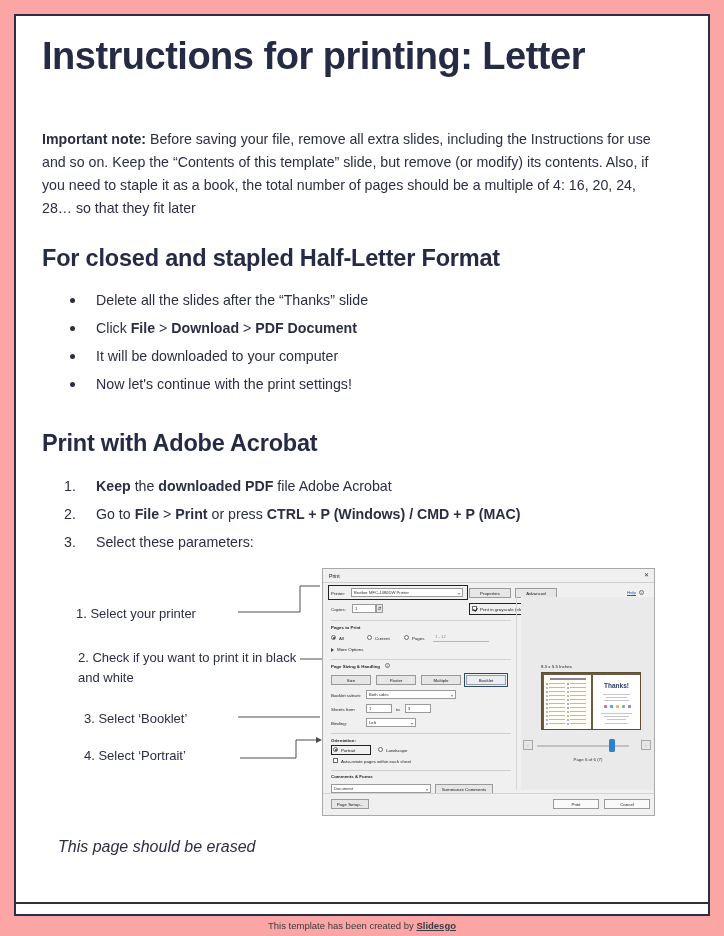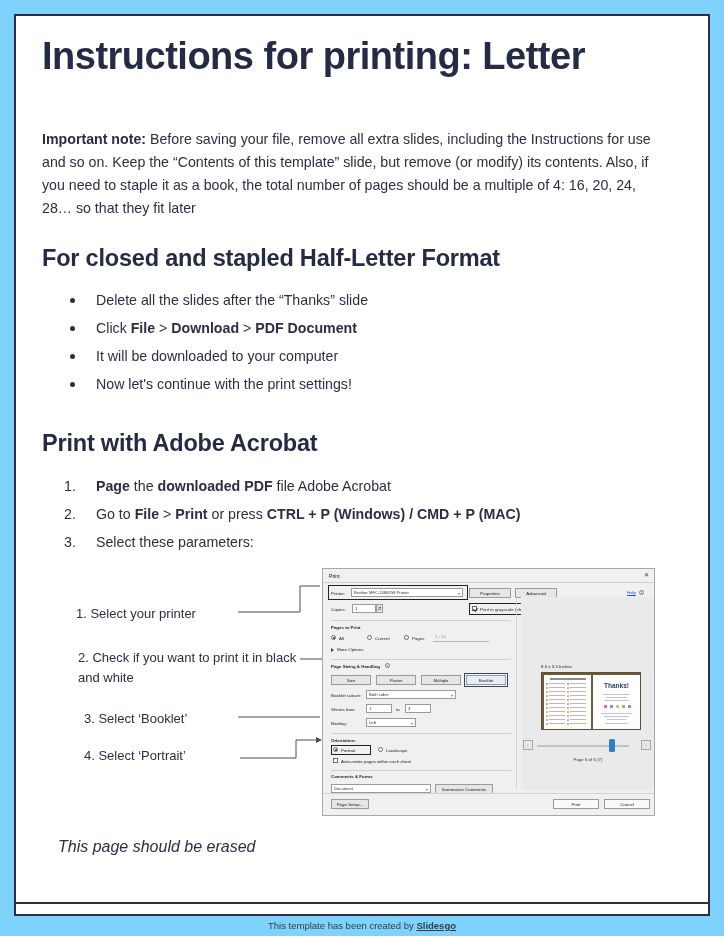--- a/index.html
+++ b/index.html
@@ -6,21 +6,21 @@
   * { box-sizing: border-box; margin: 0; padding: 0; }
   html, body {
     width: 724px; height: 936px;
     background: #ffffff;
     font-family: "Liberation Sans", sans-serif;
     overflow: hidden;
   }
   #page {
     position: relative;
     width: 724px; height: 936px;
-    background: #7dd3fc;
+    background: #fca5a5;
   }
   
   #frame {
     position: absolute;
     left: 14px; top: 14px;
     width: 696px; height: 902px;
     border: 2px solid #2b2e45;
     background: #ffffff;
   }
 
@@ -322,21 +322,21 @@
   <ul class="bullets">
     <li><span>Delete all the slides after the “Thanks” slide</span></li>
     <li><span>Click </span><span class="b">File</span><span> &gt; </span><span class="b">Download</span><span> &gt; </span><span class="b">PDF Document</span></li>
     <li><span>It will be downloaded to your computer</span></li>
     <li><span>Now let's continue with the print settings!</span></li>
   </ul>
 
   <div class="h2" id="h2-acrobat">Print with Adobe Acrobat</div>
 
   <ol class="steps">
-    <li><span class="b">Page</span><span> the </span><span class="b">downloaded PDF</span><span> file Adobe Acrobat</span></li>
+    <li><span class="b">Keep</span><span> the </span><span class="b">downloaded PDF</span><span> file Adobe Acrobat</span></li>
     <li><span>Go to </span><span class="b">File</span><span> &gt; </span><span class="b">Print</span><span> or press </span><span class="b">CTRL + P (Windows) / CMD + P (MAC)</span></li>
     <li><span>Select these parameters:</span></li>
   </ol>
 
   <div class="callout" id="callout-1">1. Select your printer</div>
   <div class="callout" id="callout-2">2. Check if you want to print it in black and white</div>
   <div class="callout" id="callout-3">3. Select ‘Booklet’</div>
   <div class="callout" id="callout-4">4. Select ‘Portrait’</div>
 
   <svg class="leader" style="left:0;top:560px;width:724px;height:260px" viewBox="0 0 724 260">

